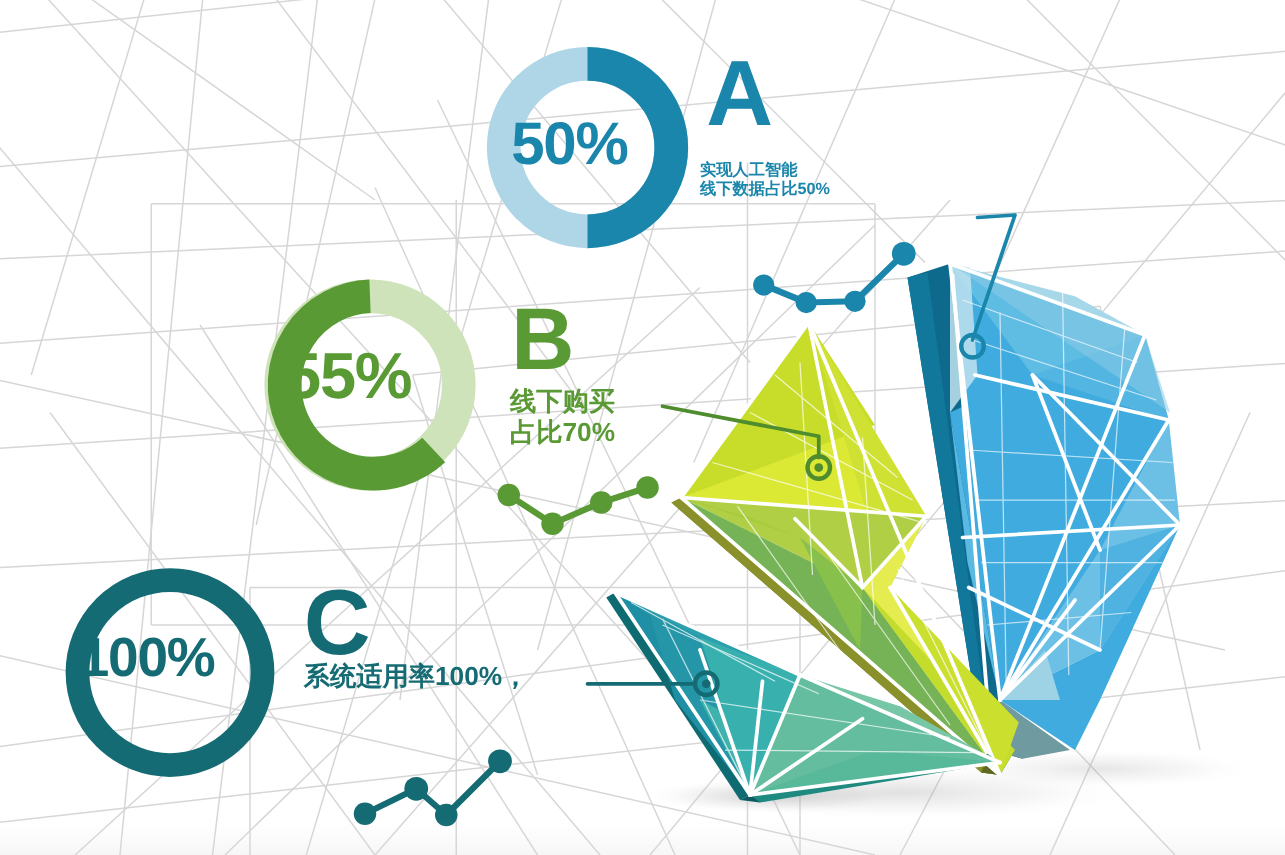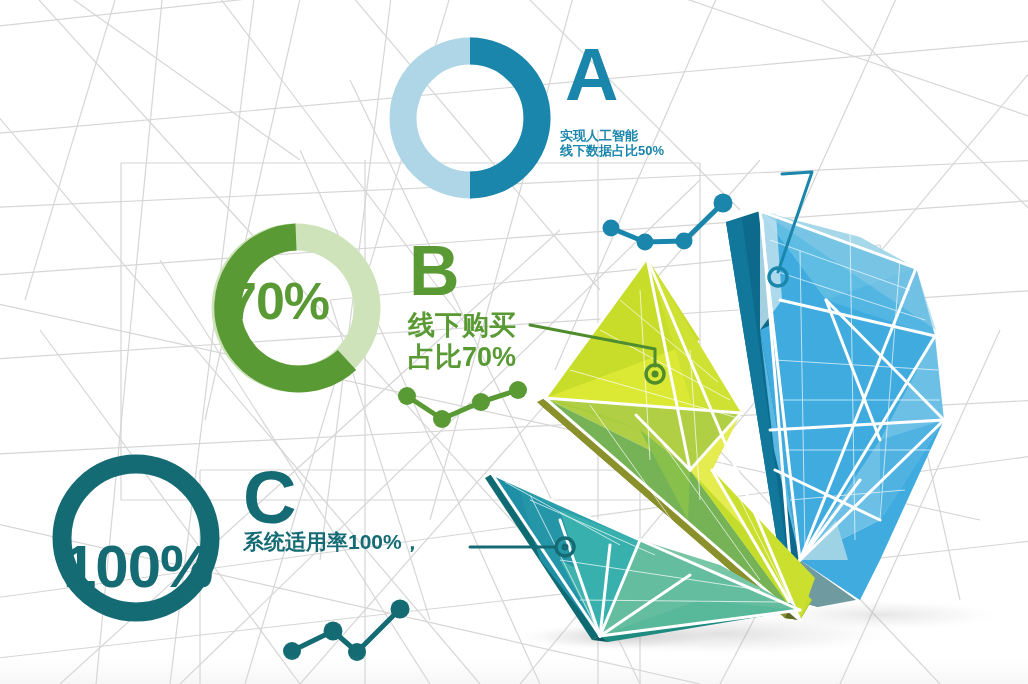--- a/index.html
+++ b/index.html
@@ -45,24 +45,24 @@
   }
 
   
   #pct-a{left:409px;top:92px;font-size:48px;color:#1a86ab;}
   #letter-a{left:565px;top:45px;font-size:74px;color:#1a86ab;}
   #cap-a{left:560px;top:128px;font-size:13px;color:#1a86ab;}
 
   
   #pct-b{left:228px;top:275px;font-size:52px;color:#5a9a35;}
   #letter-b{left:409px;top:243px;font-size:70px;color:#5a9a35;}
-  #cap-b{left:408px;top:310px;font-size:27px;color:#5a9a35;}
+  #cap-b{left:408px;top:310px;font-size:21px;color:#5a9a35;}
 
   
-  #pct-c{left:63px;top:505px;font-size:60px;color:#146b73;margin-top:32px;}
+  #pct-c{left:63px;top:505px;font-size:44px;color:#146b73;}
   #letter-c{left:243px;top:468px;font-size:74px;color:#146b73;}
   #cap-c{left:243px;top:530px;font-size:21px;color:#146b73;text-align:center;}
 </style>
 </head>
 <body>
 
 <div id="stage">
 
   <svg id="bg-lines" viewBox="0 0 1028 684">
     <g stroke="#d6d6d6" stroke-width="1.2" fill="none">
@@ -313,27 +313,28 @@
       <path d="M 470,547 L 555,547" fill="none" stroke="#146b73" stroke-width="3" stroke-linecap="round"></path>
       <circle cx="565" cy="547" r="9" fill="none" stroke="#146b73" stroke-width="3.5"></circle>
       <circle cx="565" cy="547" r="3.5" fill="#146b73"></circle>
     </g>
 
     <rect x="0" y="655" width="1028" height="29" fill="url(#floorGrad)" opacity="0.5"></rect>
   </svg>
 
   <div class="layer-text">
 
+    <div class="donut-label" id="pct-a">50%</div>
     <div class="big-letter" id="letter-a">A</div>
     <div class="caption" id="cap-a">
       <div>实现人工智能</div>
       <div>线下数据占比50%</div>
     </div>
 
-    <div class="donut-label" id="pct-b">70%</div>
+    <div class="donut-label" id="pct-b">55%</div>
     <div class="big-letter" id="letter-b">B</div>
     <div class="caption" id="cap-b">
       <div>线下购买</div>
       <div>占比70%</div>
     </div>
 
     <div class="donut-label" id="pct-c">100%</div>
     <div class="big-letter" id="letter-c">C</div>
     <div class="caption" id="cap-c">
       <div>系统适用率100%，</div>

